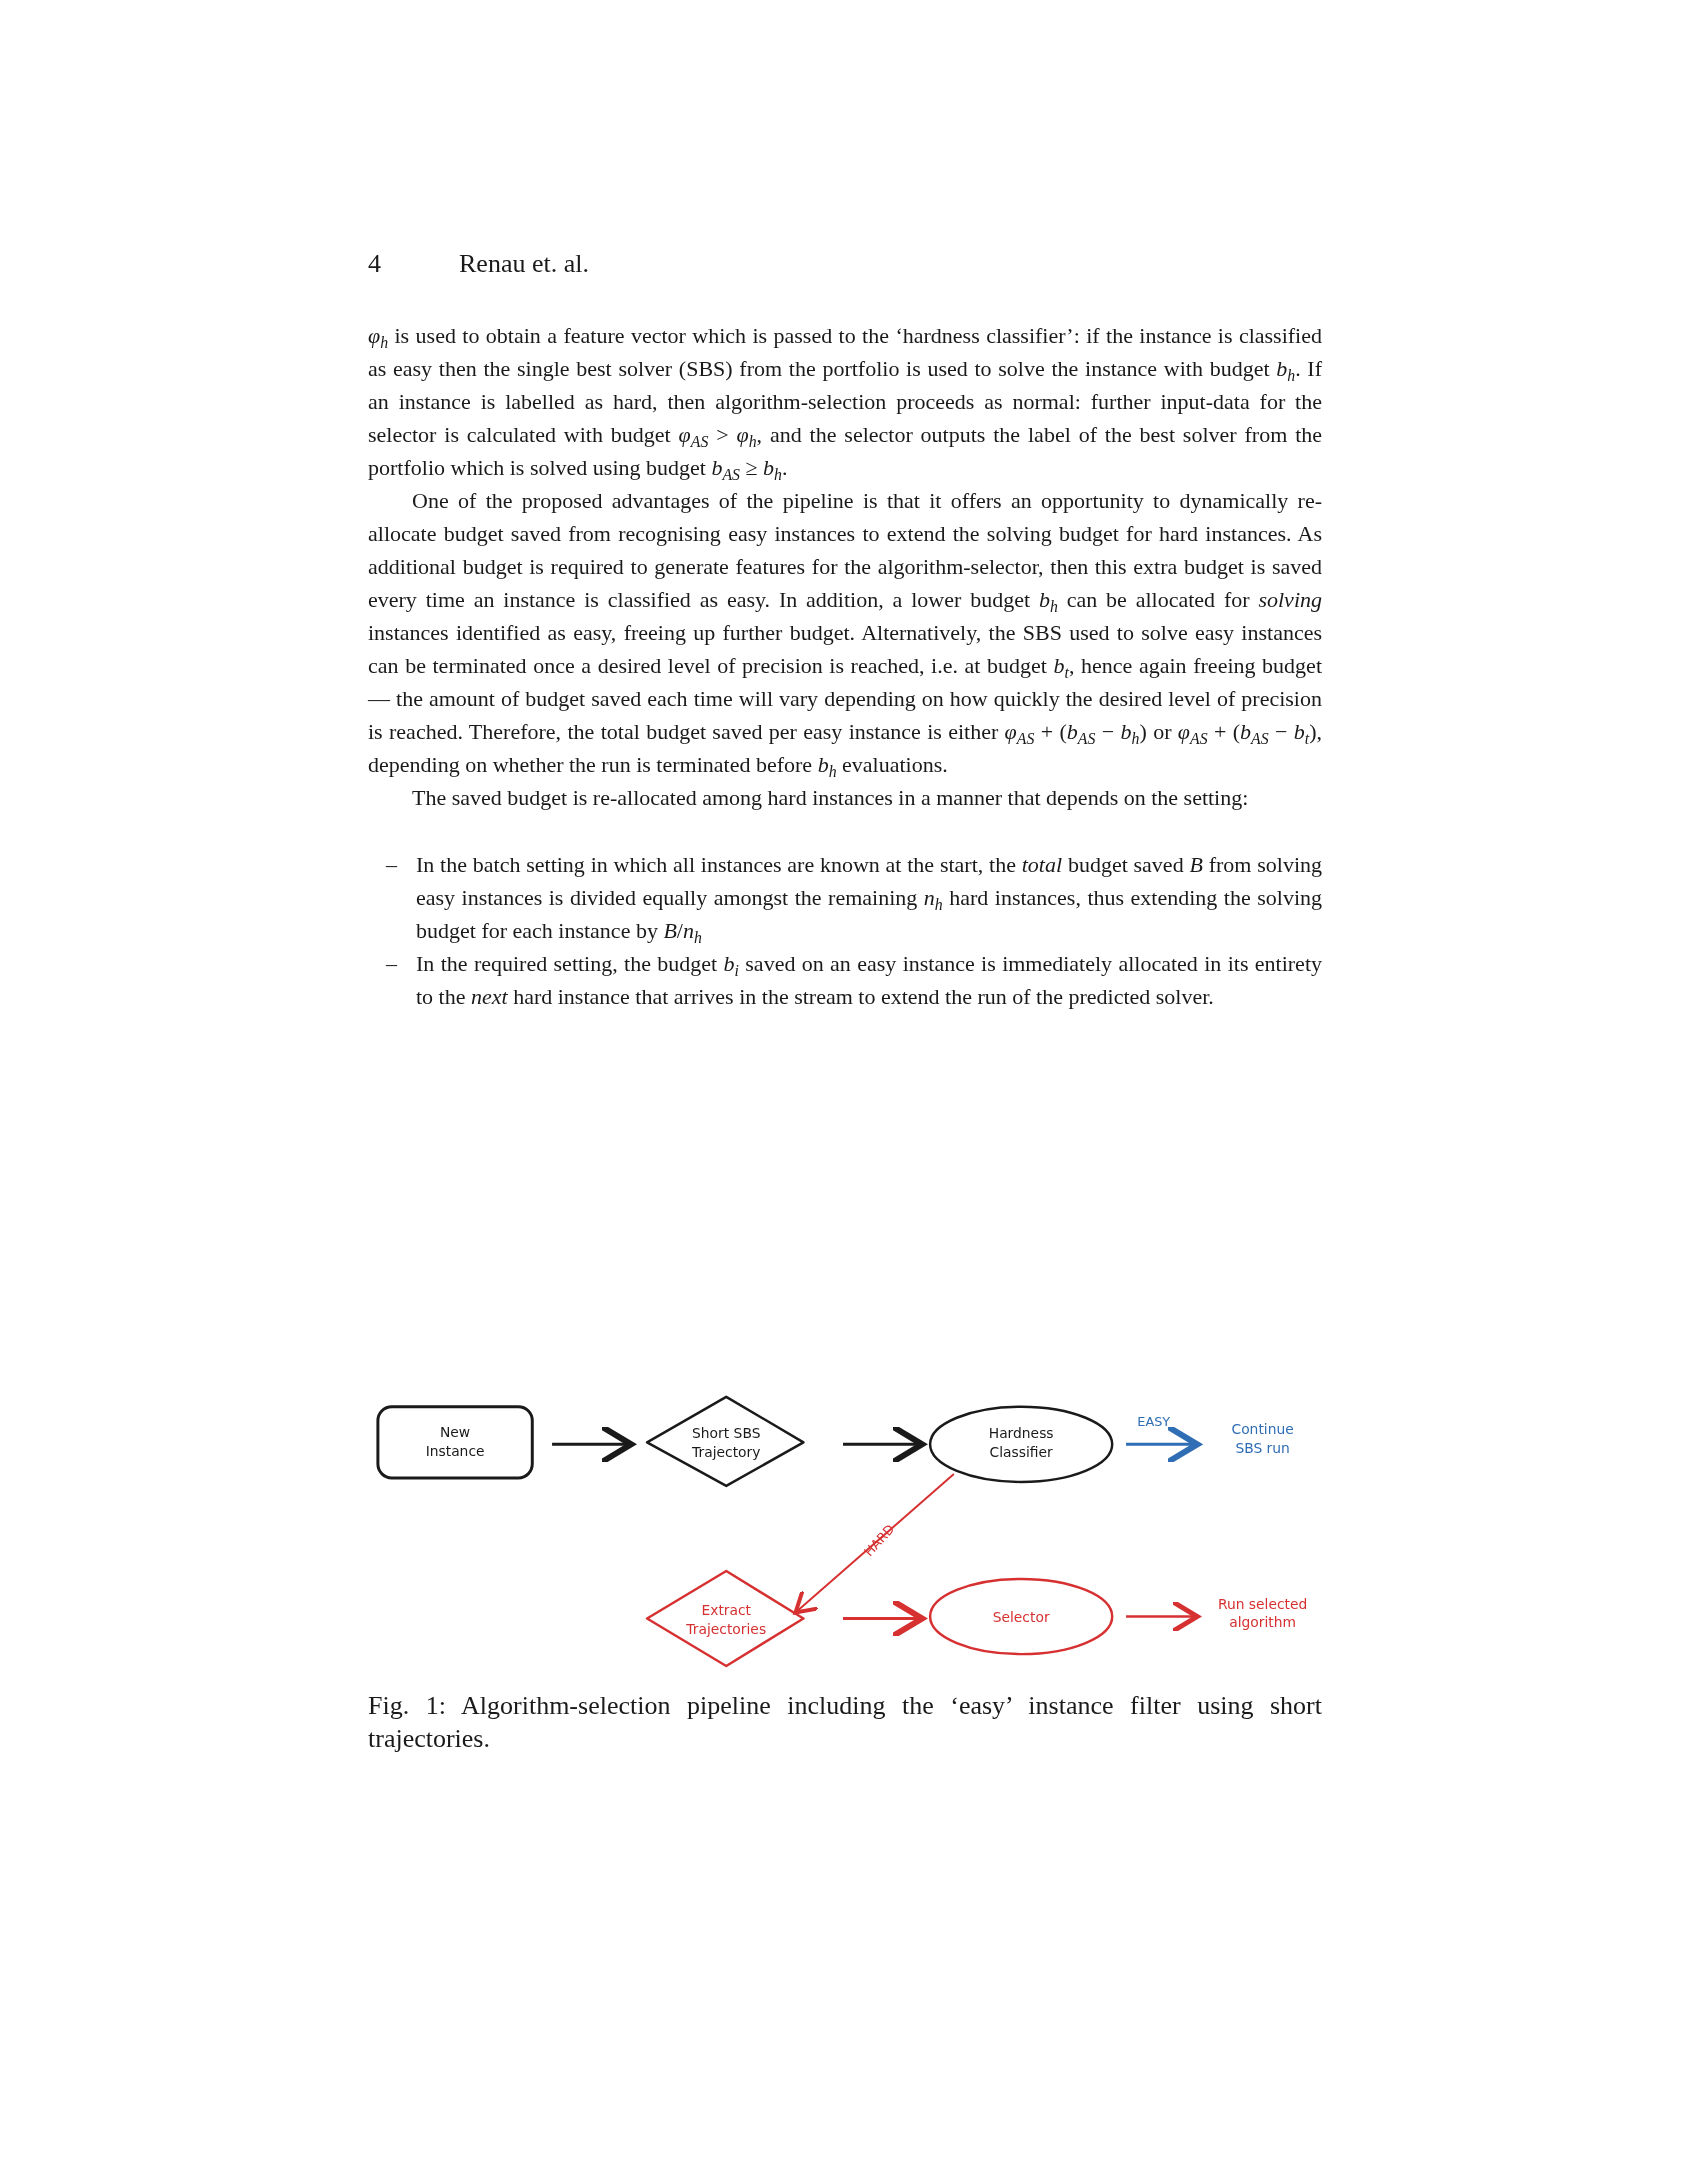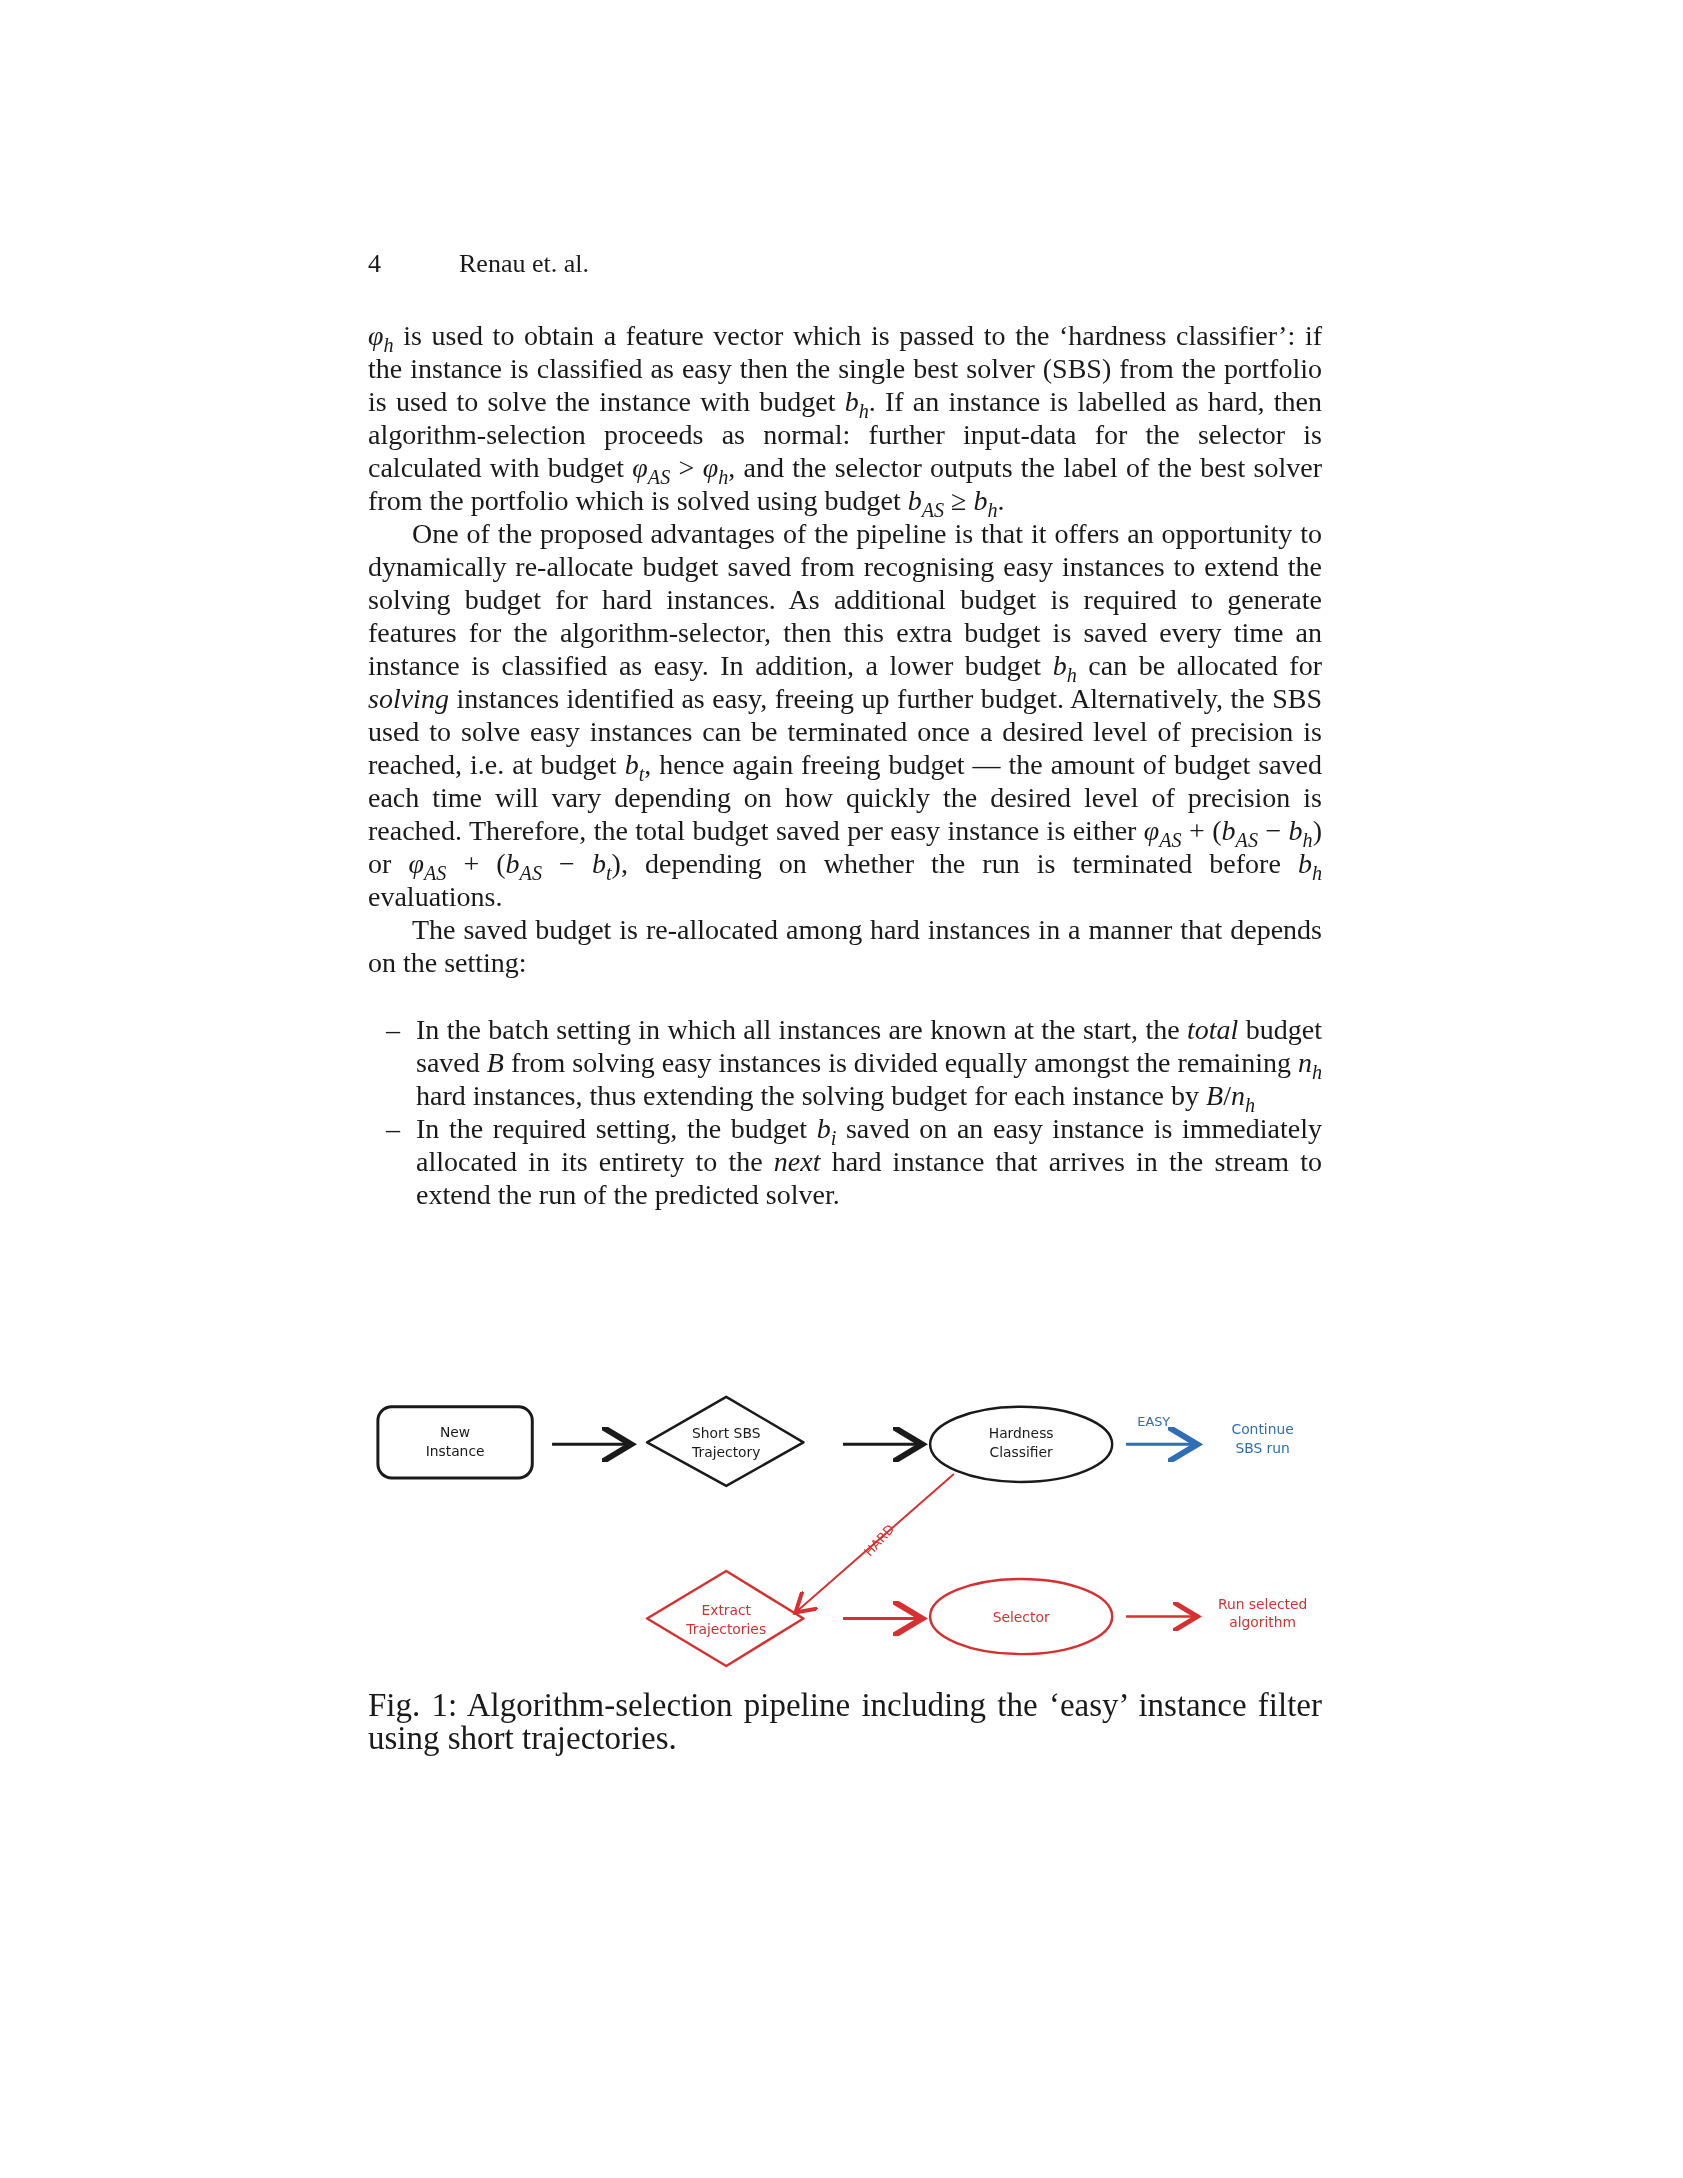--- a/index.html
+++ b/index.html
@@ -1,29 +1,29 @@
 <!DOCTYPE html>
 <html><head>
 <meta charset="utf-8">
 <style>
   html, body { margin: 0; padding: 0; background: #ffffff; }
   body { width: 1683px; height: 2178px; position: relative; overflow: hidden;
          font-family: "Liberation Serif", "DejaVu Serif", serif; color: #1a1a1a; }
   .header { position: absolute; top: 249px; left: 368px; font-size: 26px; }
   .header .pgnum { display: inline-block; width: 91px; }
-  .body { position: absolute; top: 319px; left: 368px; width: 954px; font-size: 28px; line-height: 33px; text-align: justify; }
+  .body { position: absolute; top: 319px; left: 368px; width: 954px; font-size: 22px; line-height: 33px; text-align: justify; }
   .body p { margin: 0; }
   .indent { text-indent: 44px; }
   .math { font-style: italic; }
   sub { font-size: 0.72em; line-height: 0; }
   .list { margin: 34px 0 53px 0; padding: 0; list-style: none; }
   .list li { position: relative; padding-left: 48px; }
   .list li::before { content: "–"; position: absolute; left: 18px; }
   .figure { position: absolute; left: 368px; top: 1375px; width: 954px; height: 297px; }
-  .caption { position: absolute; left: 368px; top: 1689px; width: 954px; font-size: 33px; line-height: 33px; text-align: justify; }
+  .caption { position: absolute; left: 368px; top: 1689px; width: 954px; font-size: 26px; line-height: 33px; text-align: justify; }
   .diagram-text { font-family: "DejaVu Sans", sans-serif; }
 </style>
 </head>
 <body>
 
 <div class="header">
   <span class="pgnum">4</span><span>Renau et. al.</span>
 </div>
 
 <div class="body">

